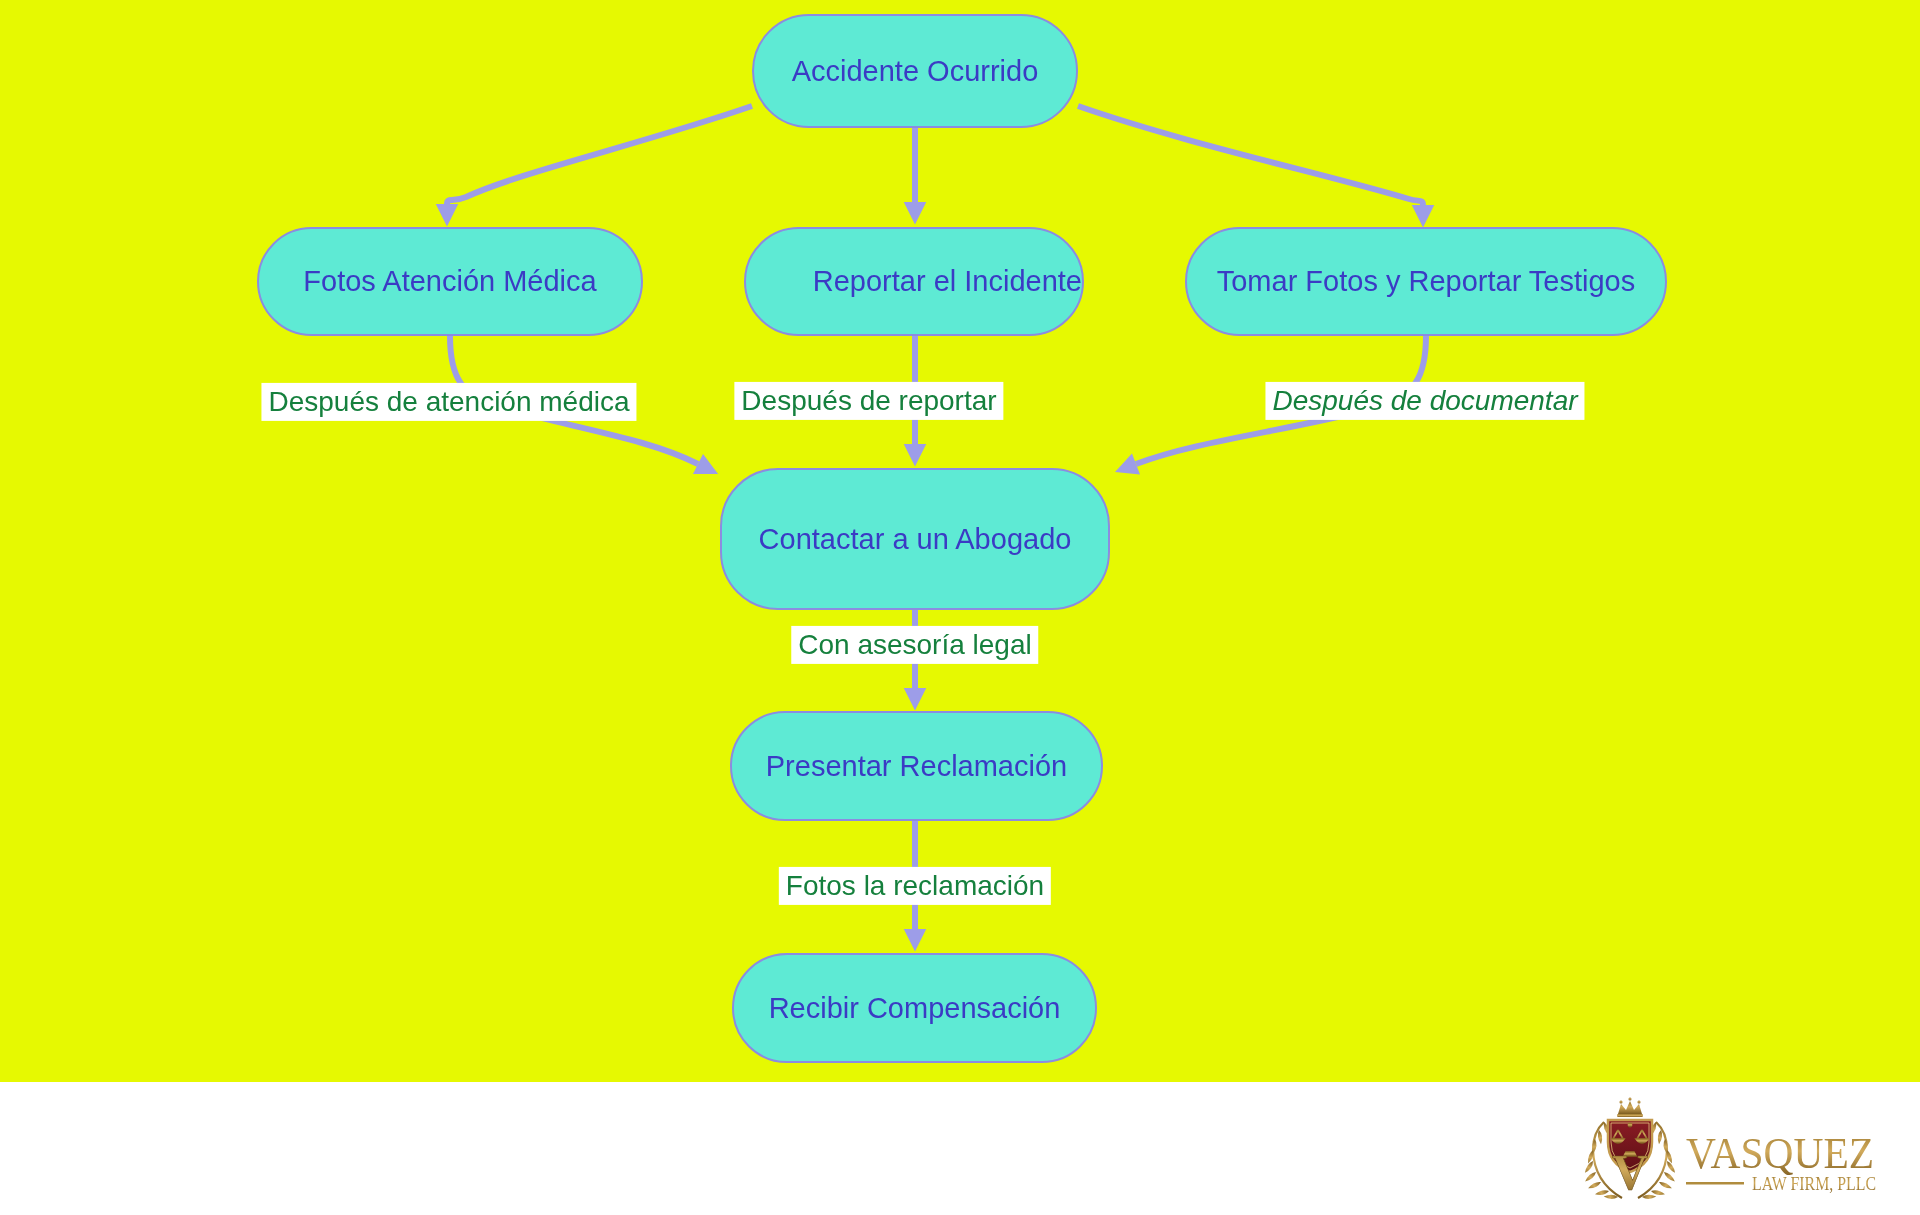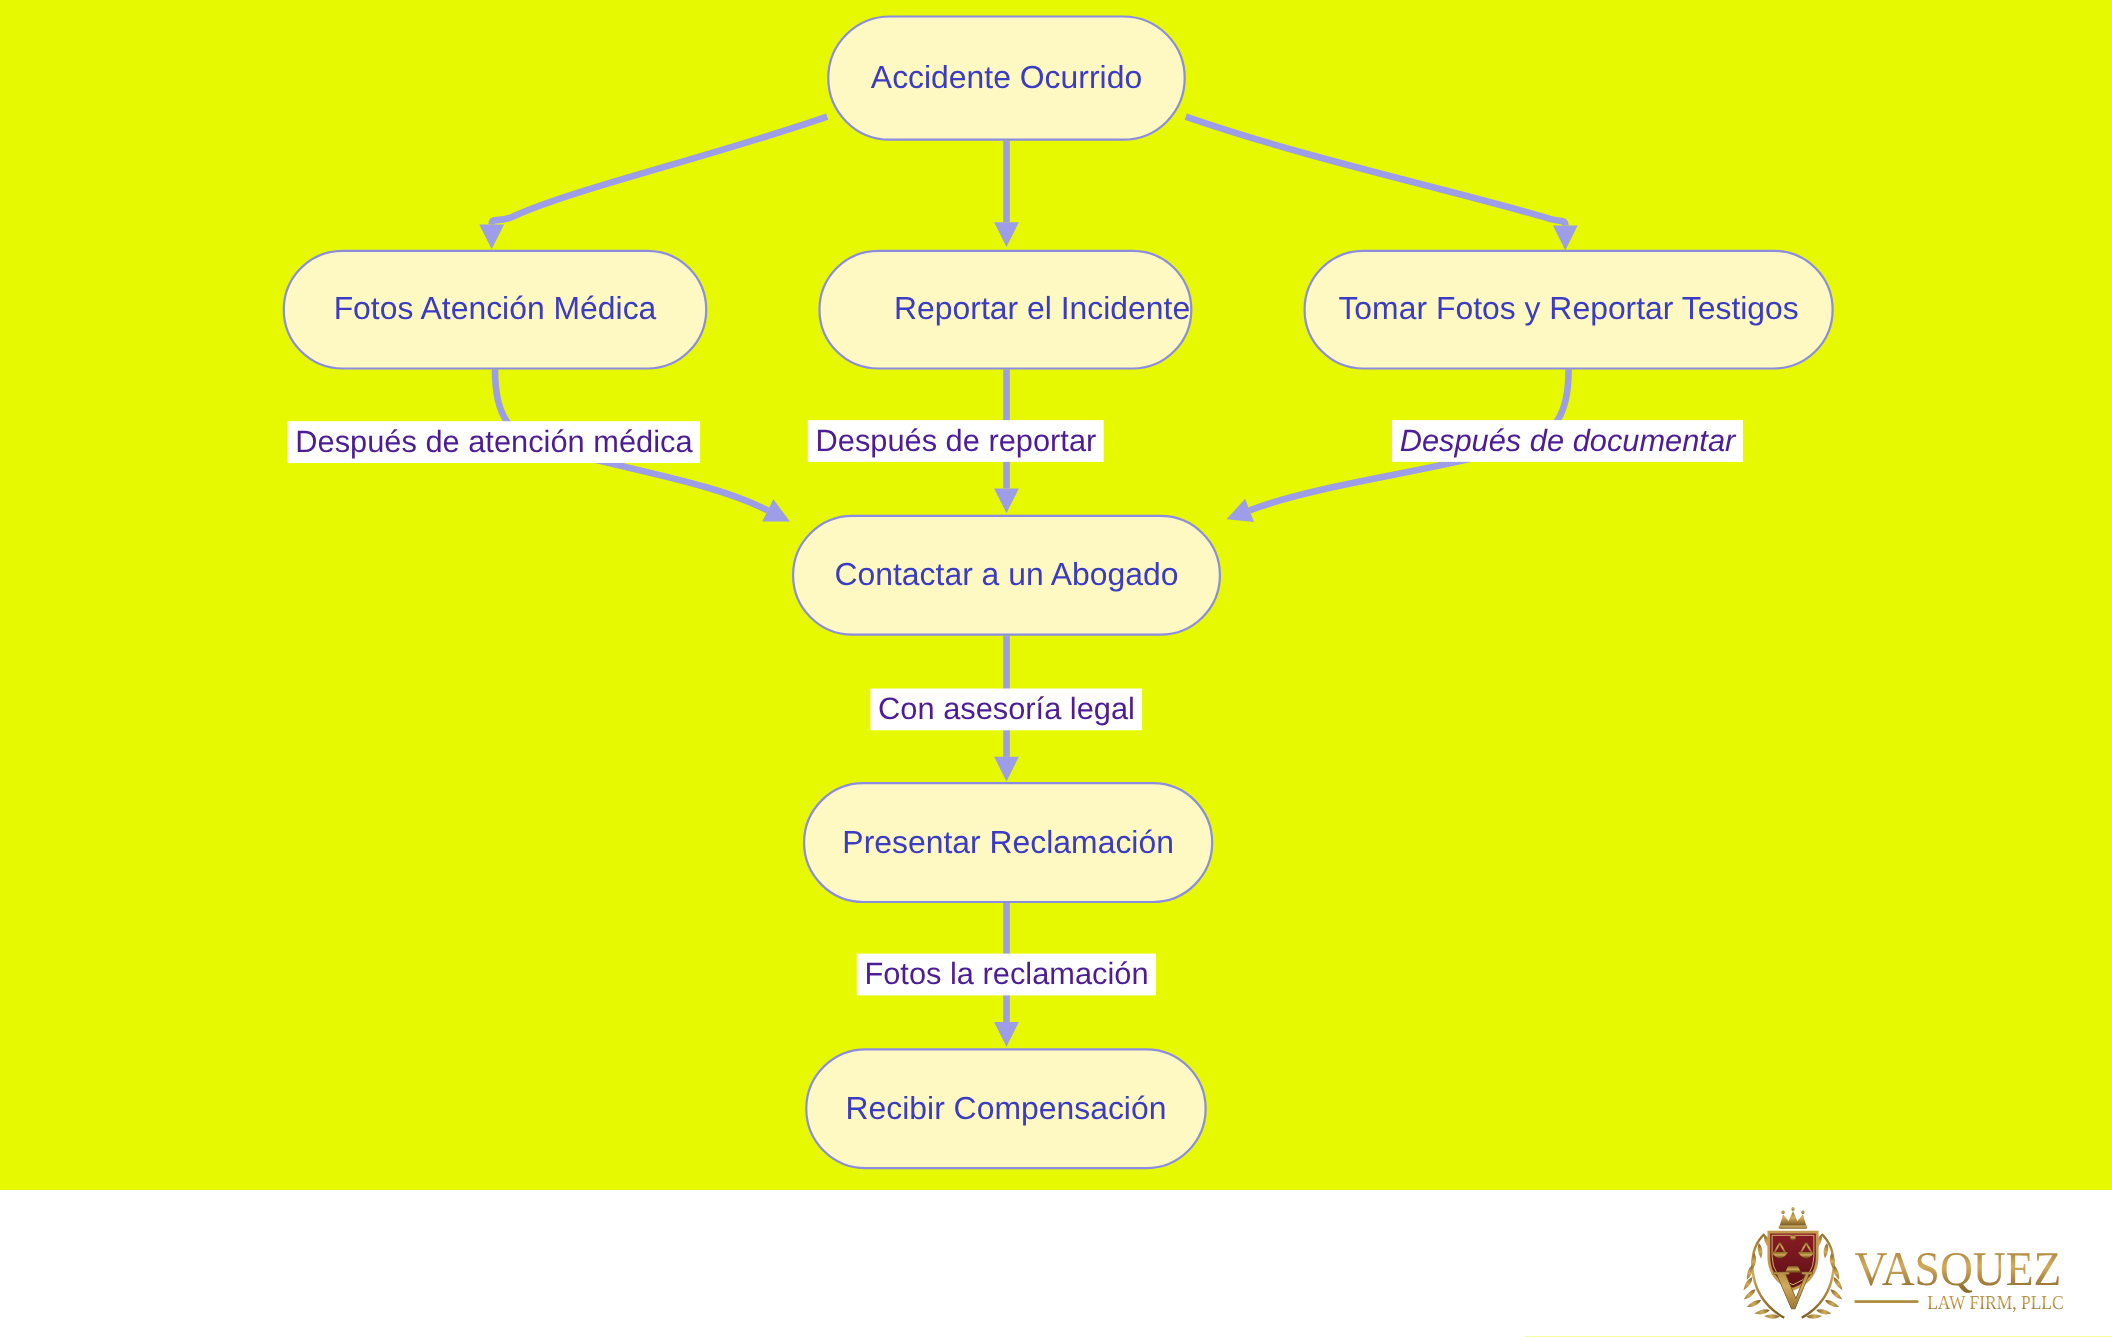--- a/index.html
+++ b/index.html
@@ -7,26 +7,26 @@
     width:1920px;height:1215px;overflow:hidden;position:relative;
     font-family:"Liberation Sans", sans-serif;background:#ffffff;
   }
   .canvas{
     position:absolute;left:0;top:0;width:1920px;height:1082px;
     background:#e6f901;overflow:hidden;
   }
   .edges{position:absolute;left:0;top:0;z-index:1;}
   .node{
     position:absolute;z-index:2;display:flex;align-items:center;justify-content:center;
-    background:#fef9c3;border:2.5px solid #8c8ce0;border-radius:58px;
+    background:#5eead4;border:2.5px solid #8c8ce0;border-radius:58px;
     color:#3b3bc4;font-size:29px;white-space:nowrap;box-sizing:border-box;
   }
   .elabel{
     position:absolute;z-index:3;transform:translate(-50%,-50%);
-    background:#ffffff;color:#4c1d95;font-size:28px;line-height:1.15;
+    background:#ffffff;color:#15803d;font-size:28px;line-height:1.15;
     padding:3px 7px;white-space:nowrap;
   }
   .footer{
     position:absolute;left:0;top:1082px;width:1920px;height:133px;background:#ffffff;
   }
   .logo{position:absolute;right:36px;top:12px;width:300px;height:115px;}
 </style>
 </head>
 <body>
 
@@ -55,21 +55,21 @@
   </div>
   <div class="node" style="left:257px;top:227px;width:386px;height:109px;">
     <span>Fotos Atención Médica</span>
   </div>
   <div class="node" style="left:744px;top:227px;width:340px;height:109px;justify-content:flex-end;">
     <span>Reportar el Incidente</span>
   </div>
   <div class="node" style="left:1185px;top:227px;width:482px;height:109px;">
     <span>Tomar Fotos y Reportar Testigos</span>
   </div>
-  <div class="node" style="left:720px;top:468px;width:390px;height:110px;text-align:right;">
+  <div class="node" style="left:720px;top:468px;width:390px;height:142px;text-align:right;">
     <span>Contactar a un Abogado</span>
   </div>
   <div class="node" style="left:730px;top:711px;width:373px;height:110px;">
     <span>Presentar Reclamación</span>
   </div>
   <div class="node" style="left:732px;top:953px;width:365px;height:110px;">
     <span>Recibir Compensación</span>
   </div>
 
   <div class="elabel" style="left:449px;top:402px;">Después de atención médica</div>

